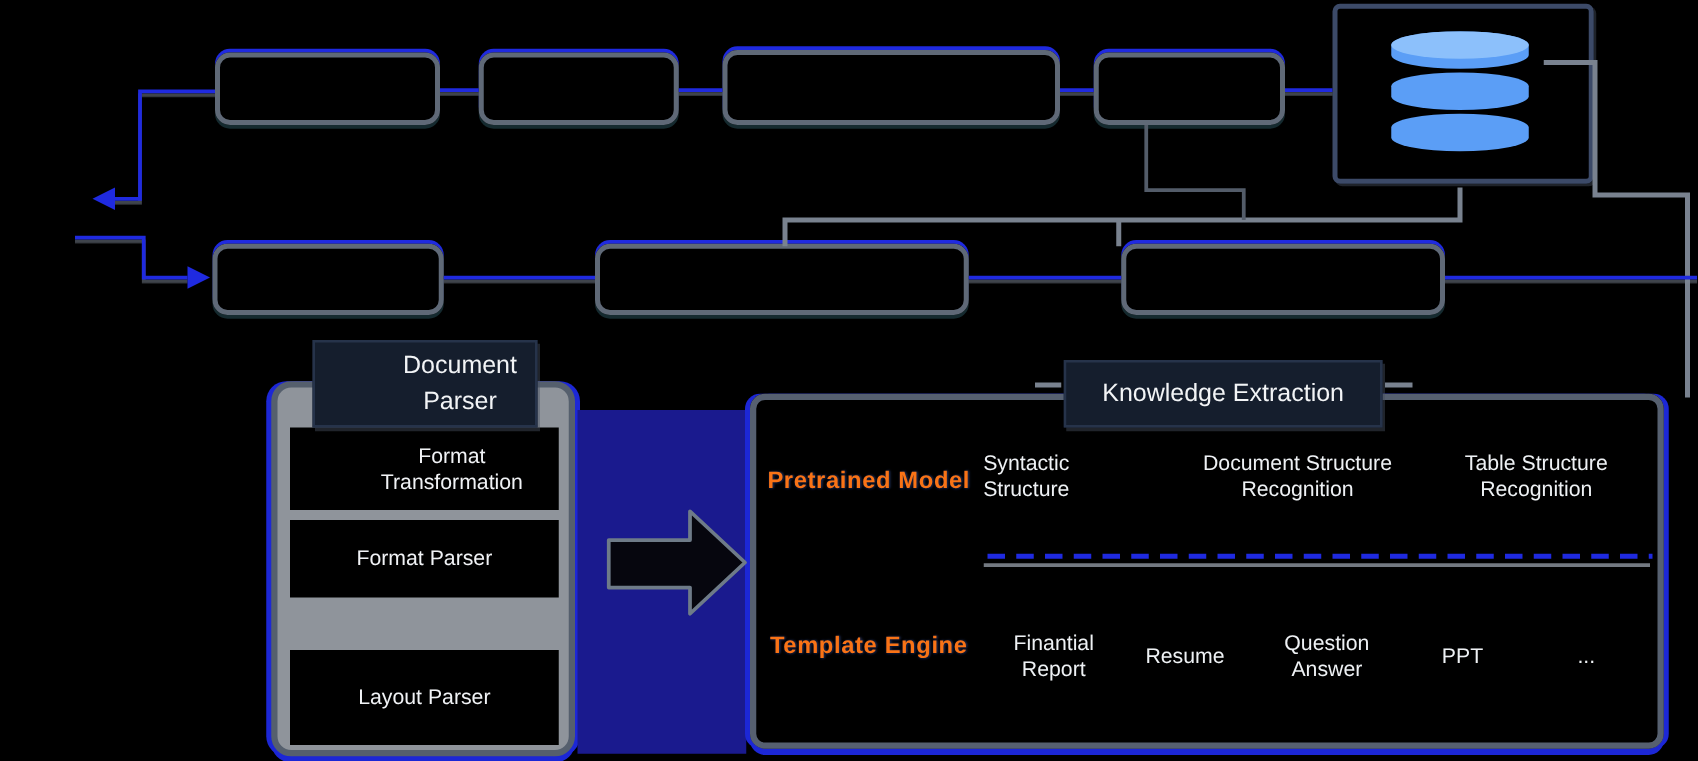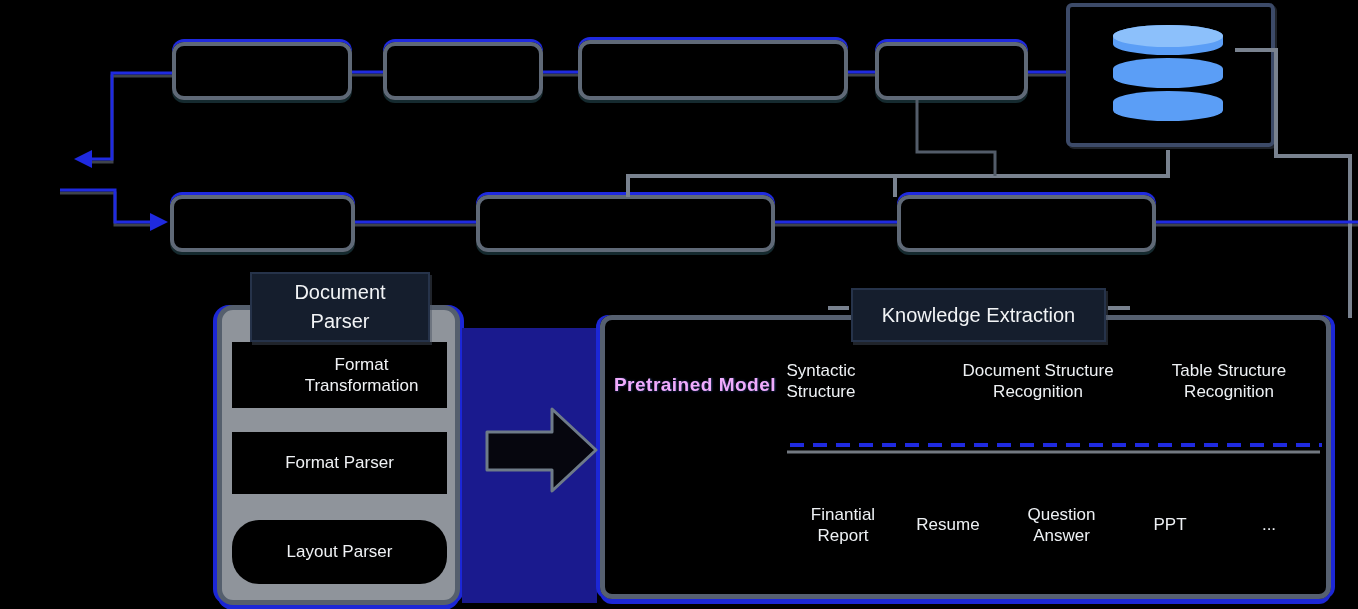--- a/index.html
+++ b/index.html
@@ -23,40 +23,40 @@
   .dp-panel{
     position:absolute;box-sizing:border-box;left:217px;top:305px;width:243px;height:300px;
     background:#8f949b;border:5px solid #555f6d;border-radius:16px;
     box-shadow:-4px 0 0 #1c27d6, 4px 0 0 #1c27d6, 0 5px 0 #1c27d6;
   }
   .titlebox{
     position:absolute;box-sizing:border-box;display:flex;align-items:center;justify-content:center;
     background:#151e2d;border:2px solid #26334a;color:#f2f4f6;text-align:center;
     box-shadow:2px 3px 0 rgba(70,80,95,.45);
   }
-  .dp-title{left:250px;top:272px;width:180px;height:70px;font-size:20px;line-height:1.45;}
+  .dp-title{left:250px;top:272px;width:180px;height:70px;font-size:20px;line-height:1.45;justify-content:flex-end;}
   .dp-title span{display:inline-block;width:120px;}
   .ke-title{left:851px;top:288px;width:255px;height:54px;font-size:20px;}
   .dp-item{
     position:absolute;box-sizing:border-box;left:232px;width:215px;background:#000;
     display:flex;align-items:center;justify-content:center;text-align:center;
     font-size:17px;line-height:1.25;color:#f0f2f5;
   }
   .dp-item span{display:inline-block;max-width:150px;}
   
   .blue-rect{position:absolute;left:462px;top:328px;width:135px;height:275px;background:#1a1a8e;}
   
   .ke-panel{
     position:absolute;box-sizing:border-box;left:600px;top:315px;width:731px;height:284px;
     background:transparent;border:5px solid #566070;border-radius:12px;
     box-shadow:-4px 0 0 #1c27d6, 4px 0 0 #1c27d6, 0 5px 0 #1c27d6;
   }
   .side-label{
     position:absolute;width:190px;text-align:center;font-size:19px;font-weight:600;
-    color:#f0abfc;text-shadow:0 1px 2px #0a1230, 1px 0 2px #2a3a66;letter-spacing:.5px;
+    color:#f97316;text-shadow:0 1px 2px #0a1230, 1px 0 2px #2a3a66;letter-spacing:.5px;
   }
   .ke-item{
     position:absolute;display:flex;align-items:center;justify-content:center;text-align:center;
     font-size:17px;line-height:1.25;color:#eef1f4;
   }
   .ke-item span{display:inline-block;}
   
   #overlay{position:absolute;left:0;top:0;z-index:5;pointer-events:none;}
   .shadowed{filter:drop-shadow(0 3px 0 rgba(125,135,150,.5));}
 </style>
@@ -80,38 +80,39 @@
   </div>
 
   <div class="pill" style="left:170px;top:195px;width:185px;height:57px;"></div>
   <div class="pill" style="left:476px;top:195px;width:299px;height:57px;"></div>
   <div class="pill" style="left:897px;top:195px;width:259px;height:57px;"></div>
 
   <div class="dp-panel"></div>
   <div class="dp-item" style="top:342px;height:66px;padding-left:44px;">
     <span>Format Transformation</span>
   </div>
-  <div class="dp-item" style="top:432px;height:62px;">
+  <div class="dp-item" style="top:416px;height:62px;">
     <span>Format Parser</span>
   </div>
-  <div class="dp-item" style="top:520px;height:64px;border-radius:27px;">
+  <div class="dp-item" style="top:520px;height:76px;">
     <span>Layout Parser</span>
   </div>
   <div class="titlebox dp-title">
     <span>Document Parser</span>
   </div>
 
   <div class="blue-rect"></div>
 
   <div class="ke-panel"></div>
   <div class="titlebox ke-title">
     <span>Knowledge Extraction</span>
   </div>
 
   <div class="side-label" style="left:600px;top:374px;">Pretrained Model</div>
+  <div class="side-label" style="left:600px;top:506px;">Template Engine</div>
 
   <div class="ke-item" style="left:746px;top:358px;width:150px;height:46px;">
     <span style="max-width:100px;">Syntactic Structure</span>
   </div>
   <div class="ke-item" style="left:1139px;top:358px;width:180px;height:46px;">
     <span style="max-width:150px;">Table Structure Recognition</span>
   </div>
   <div class="ke-item" style="left:938px;top:358px;width:200px;height:46px;">
     <span style="max-width:180px;">Document Structure Recognition</span>
   </div>

